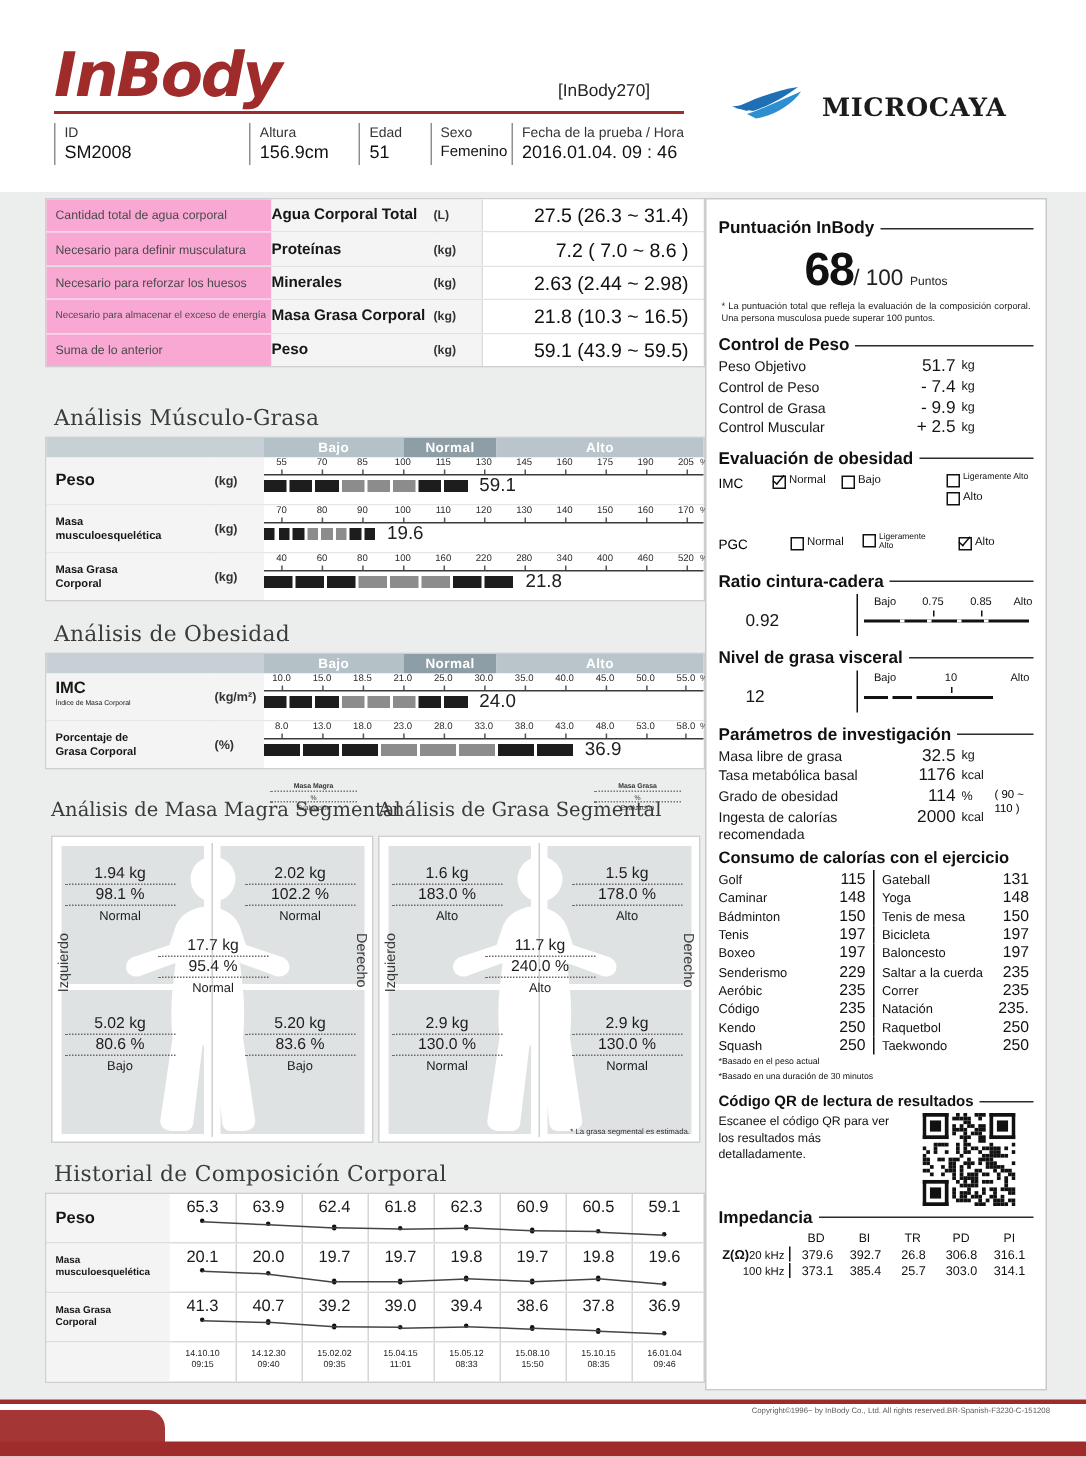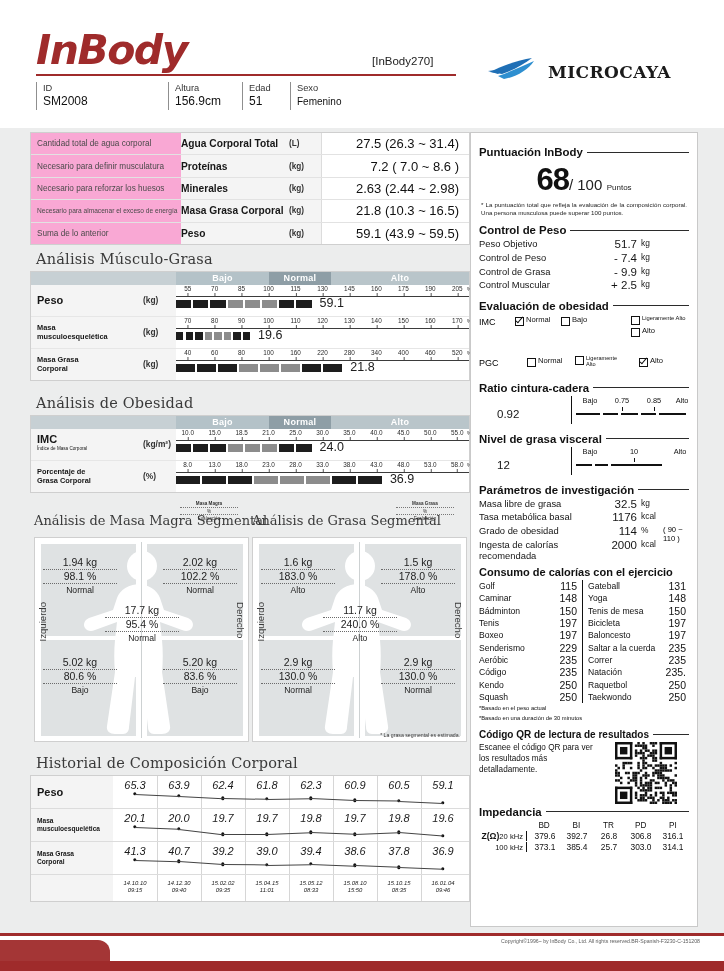--- a/index.html
+++ b/index.html
@@ -98,21 +98,21 @@
   .sideLbl.l{writing-mode:vertical-rl;transform:rotate(180deg);}
   .sideLbl.r{writing-mode:vertical-rl;}
   .segnote{position:absolute;right:6px;bottom:3px;font-size:5.2px;color:#333;}
 
   
   .hist{width:440px;box-sizing:border-box;background:#fff;border:1px solid #cfcfcf;}
   .hrow{display:flex;border-bottom:1px solid #dcdcdc;height:32px;}
   .hrow.last{border-bottom:none;height:26px;}
   .h-name{width:82px;box-sizing:border-box;padding-left:6px;background:#f4f4f4;
           display:flex;align-items:center;font-weight:bold;color:#161616;}
-  .h-plot{flex:1;position:relative;font-style:italic;}
+  .h-plot{flex:1;position:relative;}
   .hcell{position:absolute;top:0;bottom:0;border-left:1px solid #d6d6d6;}
   .hlabel{position:absolute;font-size:11px;color:#1a1a1a;transform:translateX(-50%);}
   .dot{position:absolute;width:3.4px;height:3.4px;border-radius:50%;background:#111;
        transform:translate(-50%,-50%);}
   .hdate{position:absolute;font-size:5.9px;color:#222;text-align:center;line-height:7px;
          transform:translateX(-50%);white-space:nowrap;}
 
   
   .r-head{display:flex;align-items:center;margin:7px 0 2px 0;}
   .r-head span{font-size:11.4px;font-weight:bold;color:#111;white-space:nowrap;}
@@ -196,20 +196,24 @@
         <div class="idval">156.9cm</div>
       </div>
       <div class="idcell" style="width:48px">
         <div class="idlbl">Edad</div>
         <div class="idval">51</div>
       </div>
       <div class="idcell" style="width:55px">
         <div class="idlbl">Sexo</div>
         <div class="idval" style="font-size:10px">Femenino</div>
       </div>
+      <div class="idcell" style="width:auto;flex:1">
+        <div class="idlbl">Fecha de la prueba / Hora</div>
+        <div class="idval">2016.01.04. 09 : 46</div>
+      </div>
     </div>
   </div>
 
   <div class="sheet"></div>
 
   <div class="leftcol">
 
     <div class="panel comp" id="comp-table">
         <div class="comp-row">
           <div class="c-desc">Cantidad total de agua corporal</div>
@@ -236,21 +240,21 @@
     <div class="c-val">21.8  (10.3 ~ 16.5)</div>
         </div>
         <div class="comp-row">
           <div class="c-desc">Suma de lo anterior</div>
     <div class="c-name">Peso</div>
     <div class="c-unit">(kg)</div>
     <div class="c-val">59.1  (43.9 ~ 59.5)</div>
         </div>
       </div>
 
-    <div class="sec-title" style="margin-top:6px">Análisis Músculo-Grasa</div>
+    <div class="sec-title" style="margin-top:26px">Análisis Músculo-Grasa</div>
     <div class="gpanel">
       <div class="ghead">
         <div class="blank"></div>
         <div class="zn bajo" style="width:93px">Bajo</div>
         <div class="zn norm" style="width:62px">Normal</div>
         <div class="zn alto" style="flex:1">Alto</div>
       </div>
       <div id="mf-rows">
           <div class="grow" style="height: 31px;">
             <div class="g-name" style="font-size: 11px; line-height: 9px;">Peso</div>

